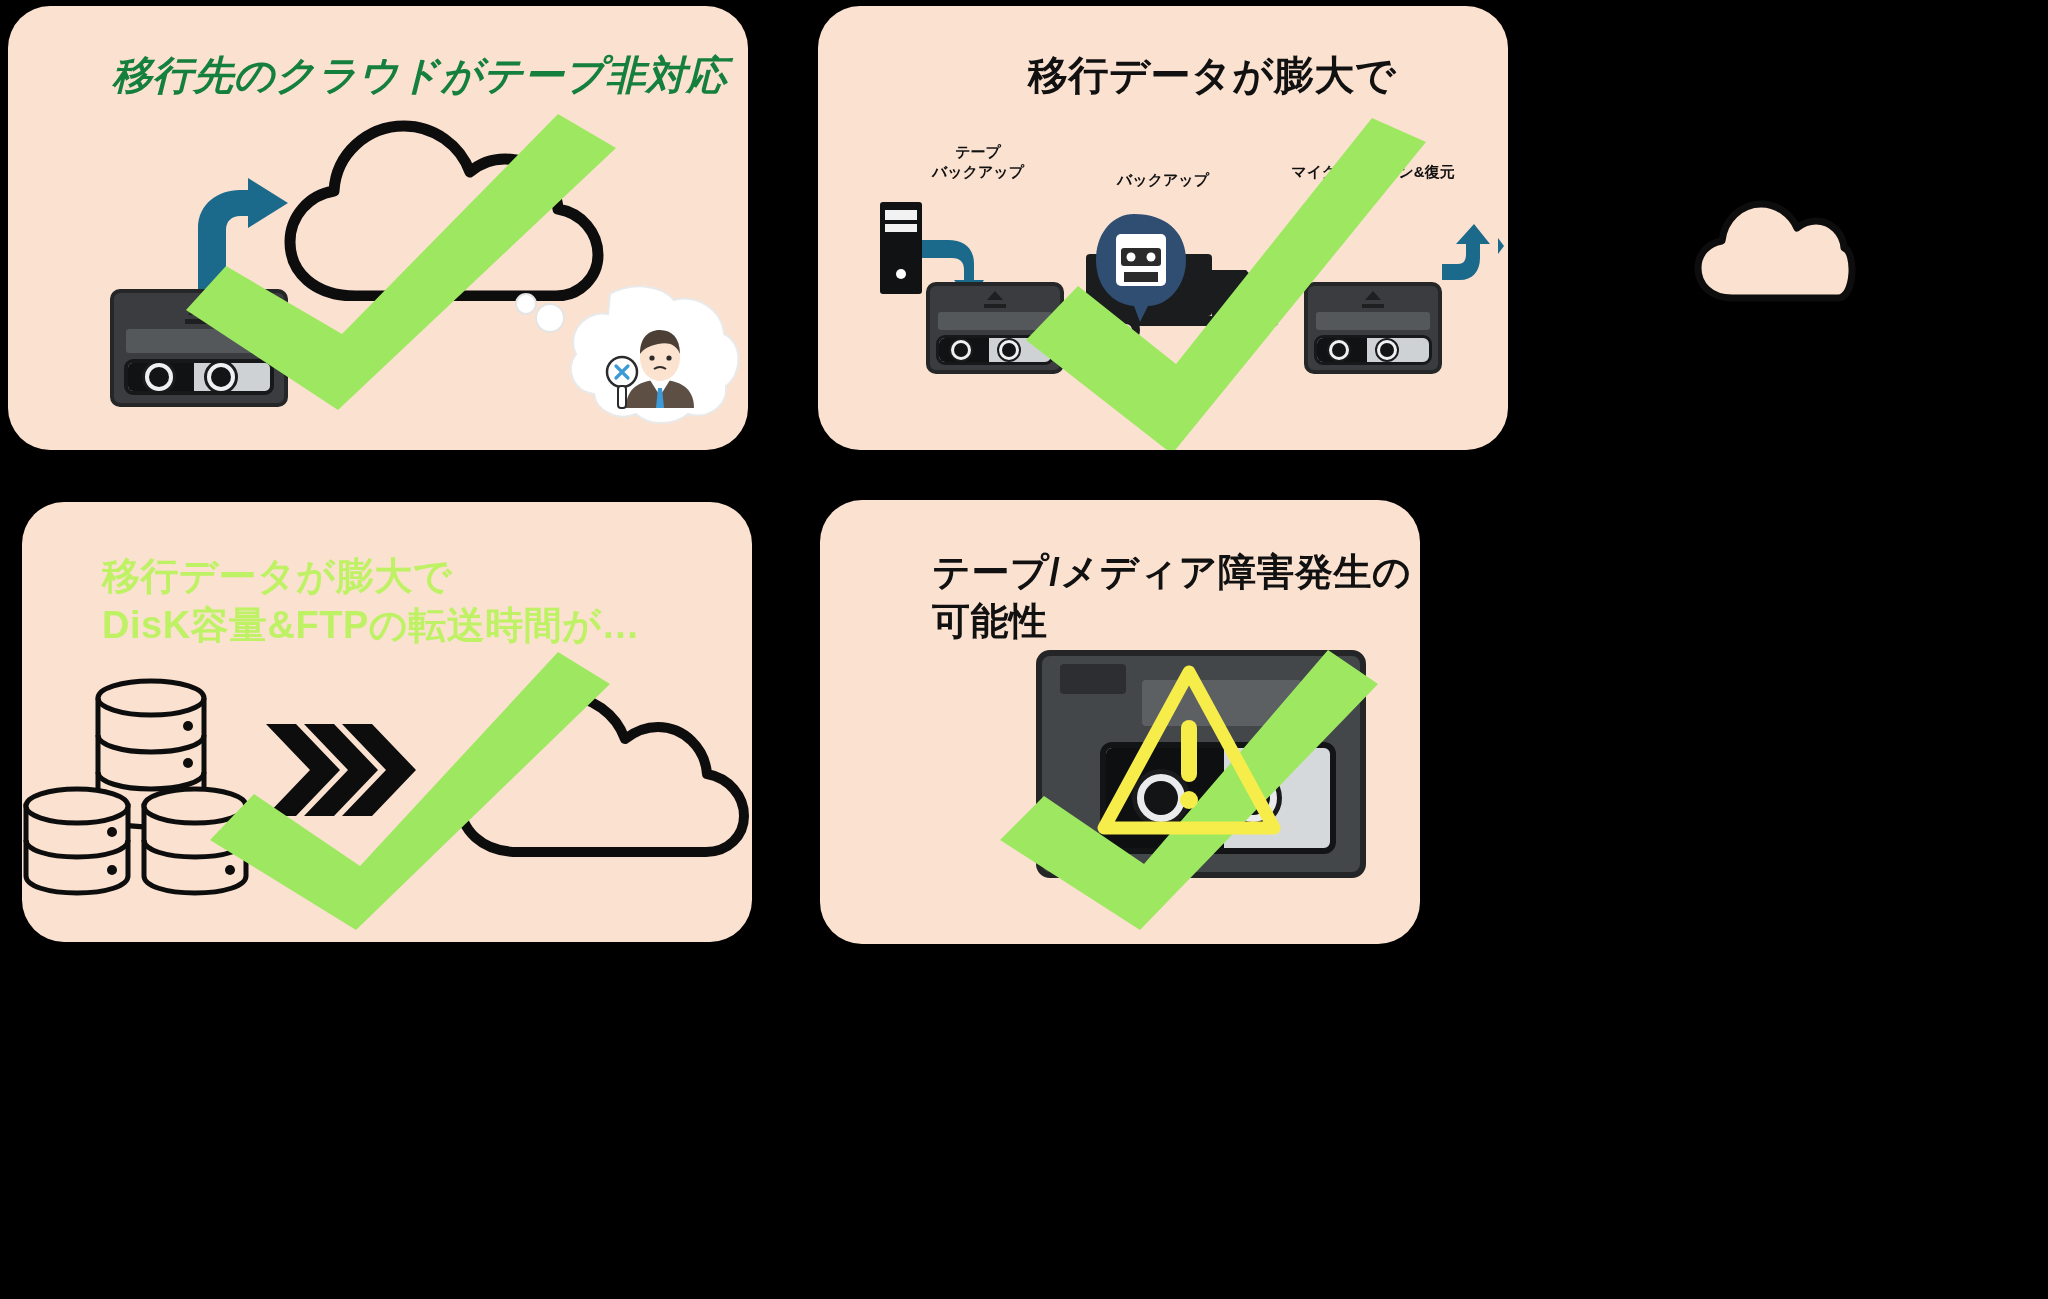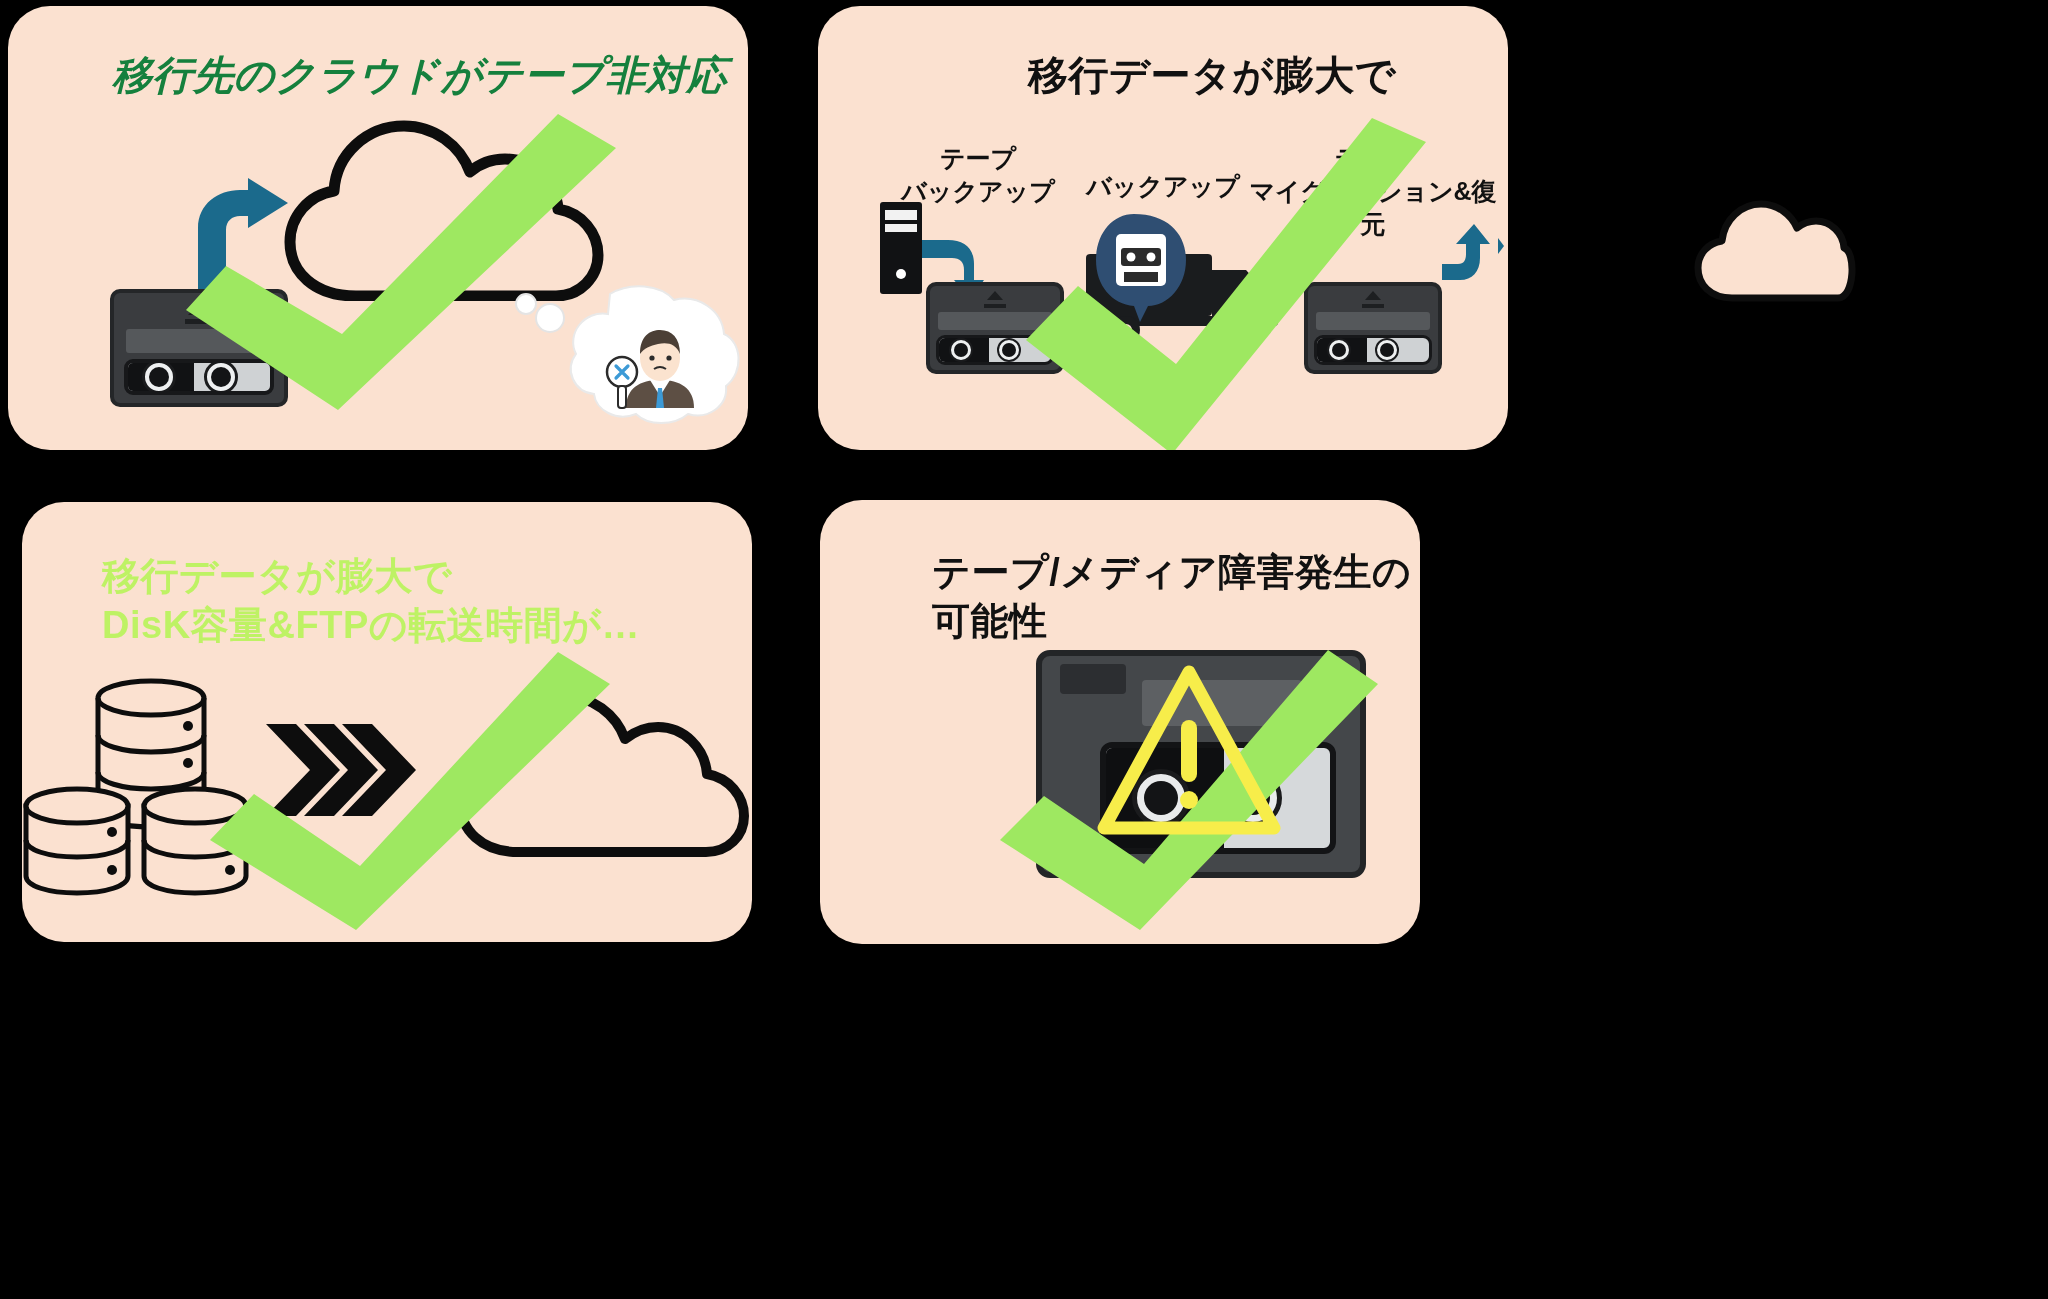--- a/index.html
+++ b/index.html
@@ -39,21 +39,21 @@
 
   #title-1 { left: 104px; top: 44px; font-size: 40px; }
   #title-2 { left: 210px; top: 44px; font-size: 40px; }
   #title-3 { left: 102px; top: 552px; font-size: 38px; }
   #title-4 { left: 112px; top: 48px; font-size: 38px; }
 
   .sublabel {
     position: absolute;
     color: #111111;
     font-weight: 700;
-    font-size: 25px;
+    font-size: 15px;
     text-align: center;
     line-height: 1.32;
     white-space: pre-line;
     z-index: 4;
   }
 
   
   .checkmark { position: absolute; z-index: 5; pointer-events: none; }
 
   

